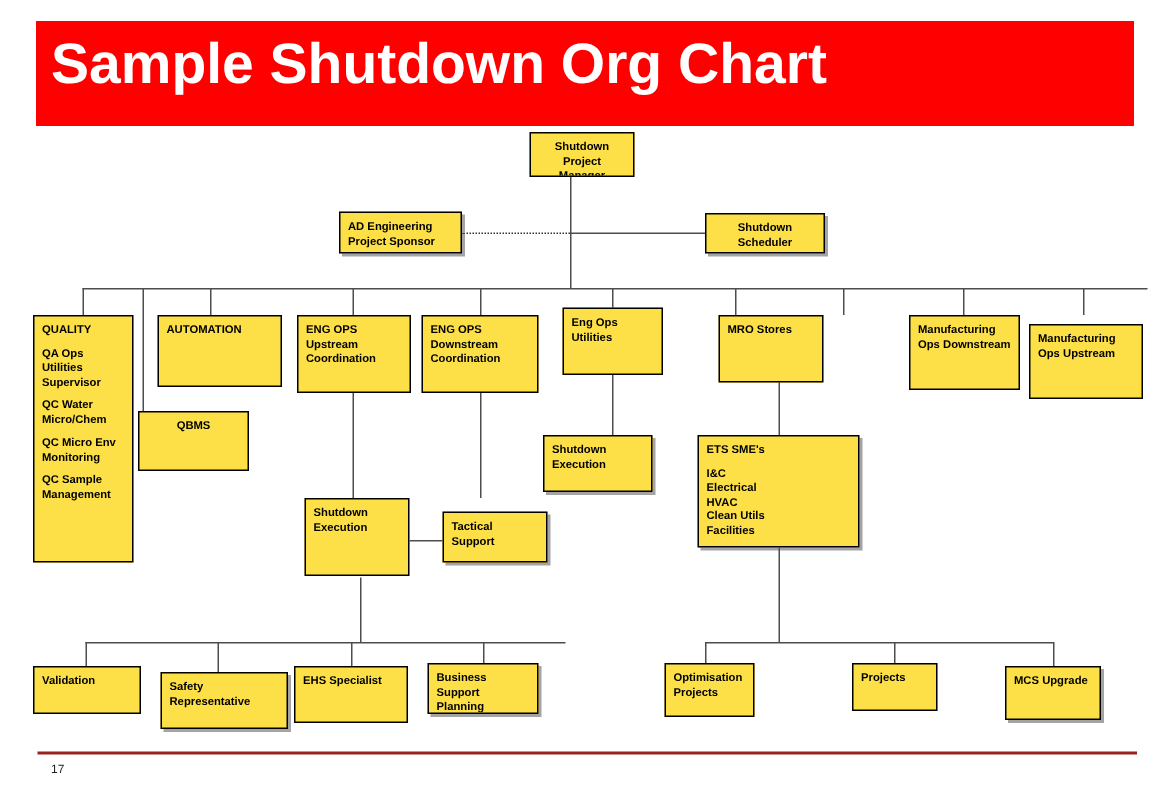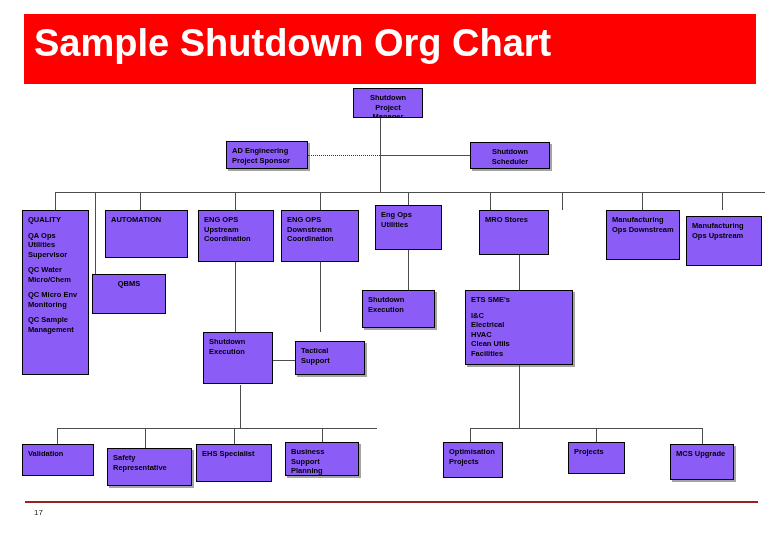--- a/index.html
+++ b/index.html
@@ -28,21 +28,21 @@
   .h{height:1px;}
   .v{width:1px;}
   .dot{
     position:absolute;height:0;border-top:1px dotted #333333;
   }
 
   
   .box{
     position:absolute;
     border:1px solid #000000;
-    background:#8b5cf6;
+    background:#fde047;
     box-sizing:border-box;
     padding:4px 5px 3px 5px;
     font-size:7.5px;
     line-height:9.5px;
     font-weight:bold;
     color:#000000;
     overflow:hidden;
   }
   .box.center{ text-align:center; }
   .box .ttl{ font-weight:bold; display:block; }

